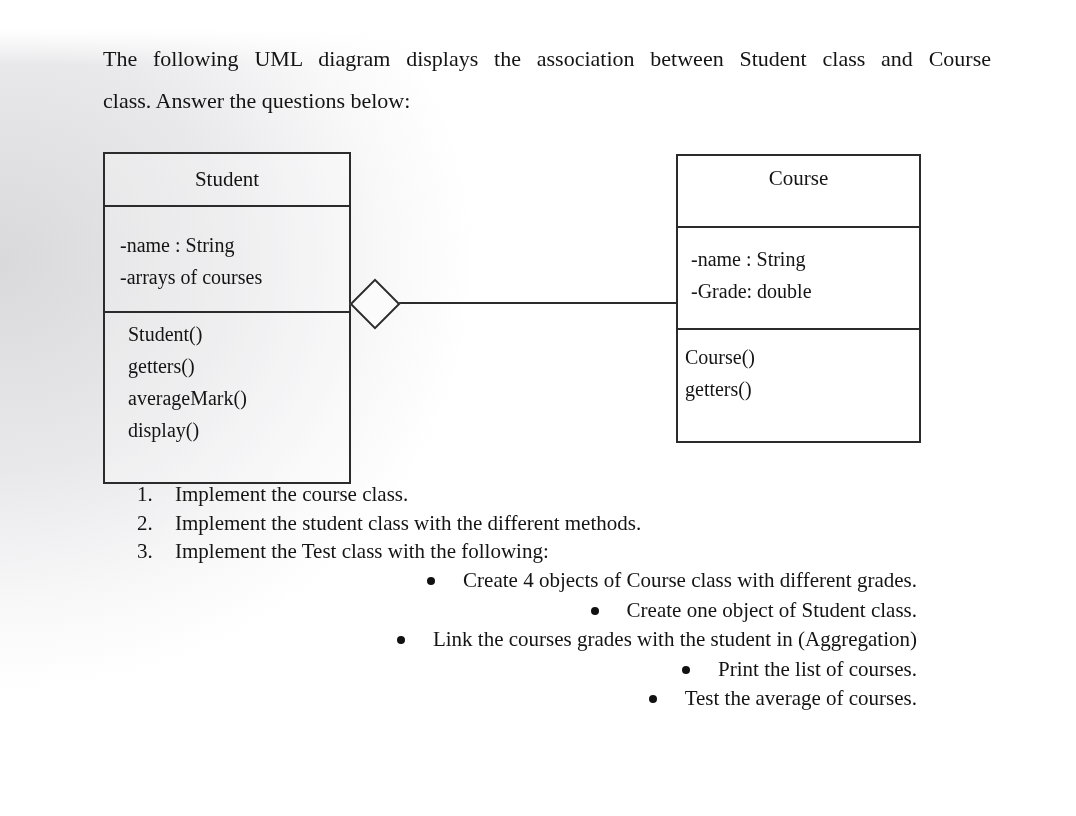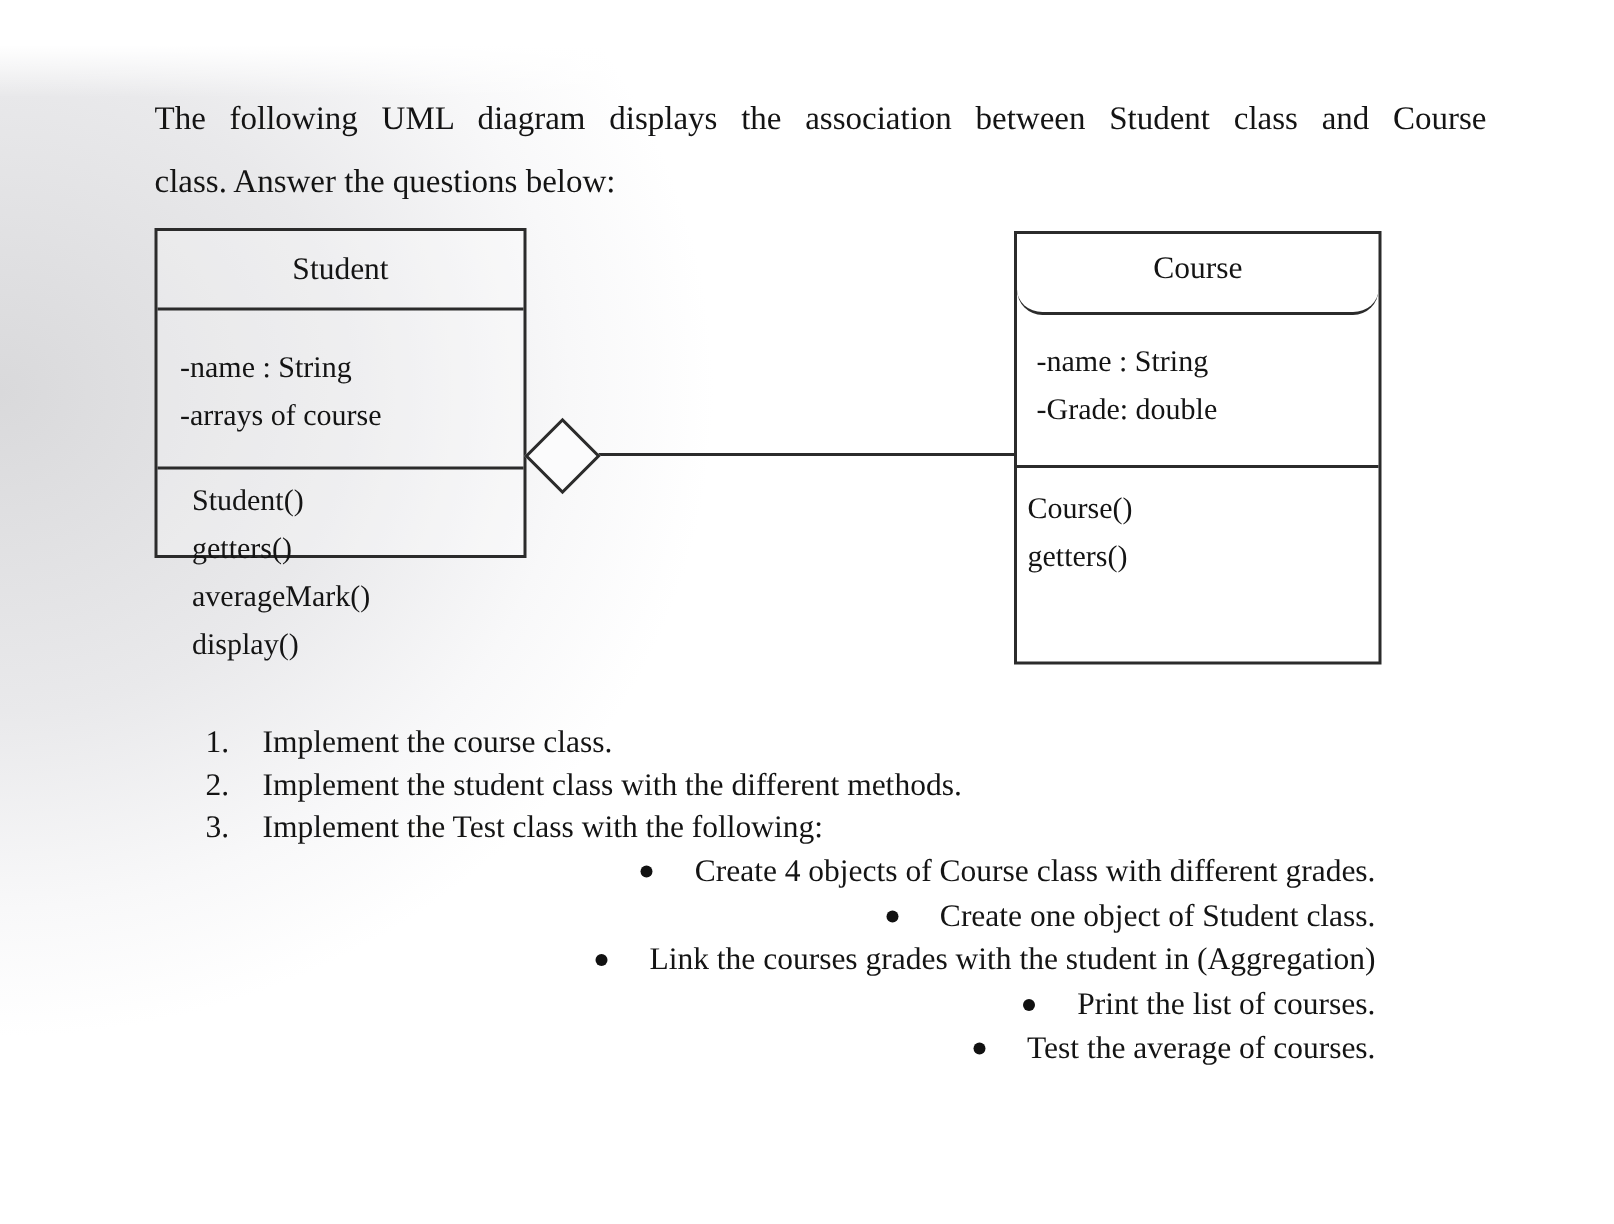--- a/index.html
+++ b/index.html
@@ -26,48 +26,47 @@
     top: 38px;
     width: 888px;
     font-size: 22px;
     line-height: 42px;
   }
   .intro .l1 {
     display: block;
     text-align: justify;
     text-align-last: justify;
     white-space: nowrap;
-    margin-top: 20px;
   }
   .intro .l2 { display: block; }
 
   
   .uml-box {
     position: absolute;
     border: 2px solid #2b2b2b;
     background: rgba(255,255,255,0.25);
     font-size: 20px;
   }
   .uml-box .title {
     display: flex;
     align-items: center;
     justify-content: center;
     border-bottom: 2px solid #2b2b2b;
     font-size: 21px;
   }
   .uml-box .members { border-bottom: 2px solid #2b2b2b; }
   .uml-box .members div, .uml-box .methods div { line-height: 32px; }
 
-  .student-box { left: 103px; top: 152px; width: 248px; height: 220px; }
+  .student-box { left: 103px; top: 152px; width: 248px; height: 332px; }
   .student-box .title { height: 53px; }
   .student-box .members { height: 106px; padding: 22px 8px 0 15px; }
   .student-box .methods { padding: 5px 8px 0 23px; }
 
   .course-box { left: 676px; top: 154px; width: 245px; height: 289px; }
-  .course-box .title { height: 54px; align-items: flex-start; padding-top: 10px; border-radius: 17px; }
+  .course-box .title { height: 72px; align-items: flex-start; padding-top: 10px; }
   .course-box .members { height: 102px; padding: 15px 8px 0 13px; }
   .course-box .methods { padding: 11px 8px 0 7px; }
 
   
   .assoc-line {
     position: absolute;
     left: 399px;
     top: 302px;
     width: 278px;
     height: 2px;
@@ -115,21 +114,21 @@
 
   <p class="intro">
     <span class="l1">The following UML diagram displays the association between Student class and Course</span>
     <span class="l2">class. Answer the questions below:</span>
   </p>
 
   <div class="uml-box student-box">
     <div class="title">Student</div>
     <div class="members">
       <div>-name : String</div>
-      <div>-arrays of course</div>
+      <div>-arrays of courses</div>
     </div>
     <div class="methods">
       <div>Student()</div>
       <div>getters()</div>
       <div>averageMark()</div>
       <div>display()</div>
     </div>
   </div>
 
   <div class="uml-box course-box">

